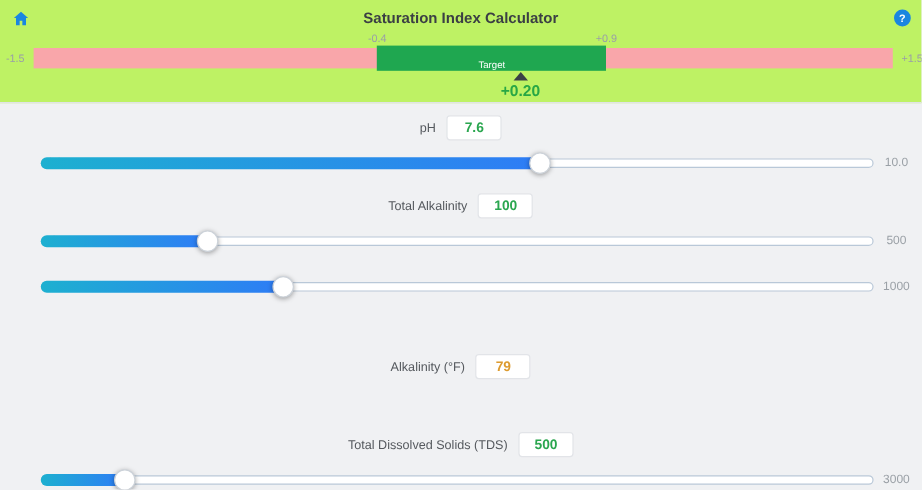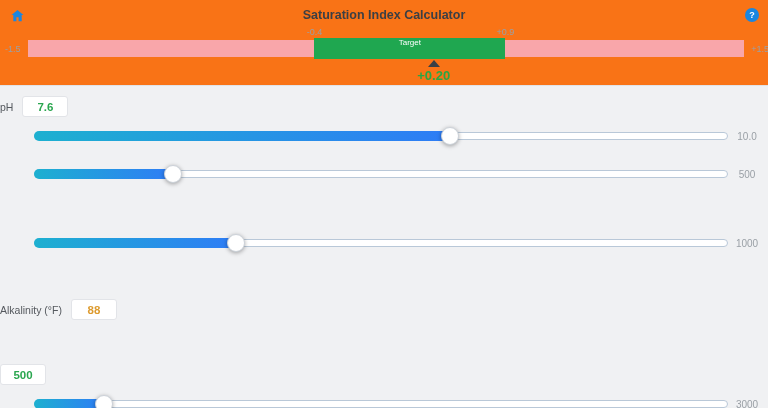--- a/index.html
+++ b/index.html
@@ -6,21 +6,21 @@
   html,body { width:768px; height:408px; }
   body {
     font-family:"Liberation Sans", sans-serif;
     background:#f0f1f3;
     position:relative;
     overflow:hidden;
   }
   
   .header {
     position:absolute; top:0; left:0; width:768px; height:86px;
-    background:#f97316; border-bottom:1px solid #e1e3e6;
+    background:#bef264; border-bottom:1px solid #e1e3e6;
   }
   .home-btn {
     position:absolute; left:8px; top:6px; width:18px; height:18px;
     display:flex; align-items:center; justify-content:center; cursor:pointer;
   }
   .page-title {
     position:absolute; top:8px; left:0; width:100%; text-align:center;
     font-size:12.5px; font-weight:bold; color:#3b3f44;
   }
   .help-btn {
@@ -29,21 +29,21 @@
     font-size:9px; font-weight:bold; display:flex; align-items:center;
     justify-content:center; cursor:pointer;
   }
   
   .gauge-wrap {
     position:absolute; left:28px; right:24px; top:40px; height:17px;
     background:#f9a6aa;
   }
   .gauge-target {
     position:absolute; top:-2px; bottom:-2px;
-    background:#1fa750; display:flex; align-items:flex-start; justify-content:center;
+    background:#1fa750; display:flex; align-items:flex-end; justify-content:center;
     color:#ffffff; font-size:8px;
   }
   .gauge-tick {
     position:absolute; top:-13px; transform:translateX(-50%);
     font-size:9px; color:#9aa0a6; white-space:nowrap;
   }
   .gauge-end {
     position:absolute; top:50%; transform:translateY(-50%);
     font-size:9px; color:#9aa0a6; white-space:nowrap;
   }
@@ -56,21 +56,21 @@
     border-bottom:7px solid #3a4046;
   }
   .gauge-value {
     position:absolute; top:28px; transform:translateX(-50%);
     font-size:13px; font-weight:bold; color:#28a745; white-space:nowrap;
   }
   
   .content { position:absolute; top:87px; left:0; width:768px; padding-top:3px; }
   .srow { height:65px; position:relative; }
   .srow-head {
-    display:flex; align-items:center; gap:9px;
+    display:flex; align-items:center; justify-content:center; gap:9px;
     padding-top:6px; height:27px;
   }
   .slabel { font-size:10.5px; color:#55595e; }
   .value-box {
     min-width:46px; height:21px; padding:0 4px;
     background:#ffffff; border:1px solid #e2e4e8; border-radius:3px;
     display:flex; align-items:center; justify-content:center;
     font-size:11.5px; font-weight:bold;
   }
   .sline { position:relative; height:30px; margin-top:4px; }
@@ -139,20 +139,24 @@
       <span class="minlab">4.0</span>
       <div class="track">
         <div class="fill" style="width: calc(60% + 1px);"></div>
         <div class="handle" style="left: 60%;"></div>
       </div>
       <span class="maxlab">10.0</span>
     </div>
   </div>
 
   <div class="srow">
+    <div class="srow-head">
+      <span class="slabel">Total Alkalinity</span>
+      <span class="value-box" style="color: rgb(42, 166, 79);">100</span>
+    </div>
     <div class="sline">
       <span class="minlab">0</span>
       <div class="track">
         <div class="fill" style="width: calc(20% + 1px);"></div>
         <div class="handle" style="left: 20%;"></div>
       </div>
       <span class="maxlab">500</span>
     </div>
   </div>
 
@@ -163,26 +167,27 @@
         <div class="fill" style="width: calc(29% + 1px);"></div>
         <div class="handle" style="left: 29%;"></div>
       </div>
       <span class="maxlab">1000</span>
     </div>
   </div>
 
   <div class="srow">
     <div class="srow-head">
       <span class="slabel">Alkalinity (°F)</span>
-      <span class="value-box" style="color: rgb(221, 155, 47);">88</span>
+      <span class="value-box" style="color: rgb(221, 155, 47);">79</span>
     </div>
   </div>
 
   <div class="srow">
     <div class="srow-head">
+      <span class="slabel">Total Dissolved Solids (TDS)</span>
       <span class="value-box" style="color: rgb(42, 166, 79);">500</span>
     </div>
     <div class="sline">
       <span class="minlab">0</span>
       <div class="track">
         <div class="fill" style="width: calc(10% + 1px);"></div>
         <div class="handle" style="left: 10%;"></div>
       </div>
       <span class="maxlab">3000</span>
     </div>

